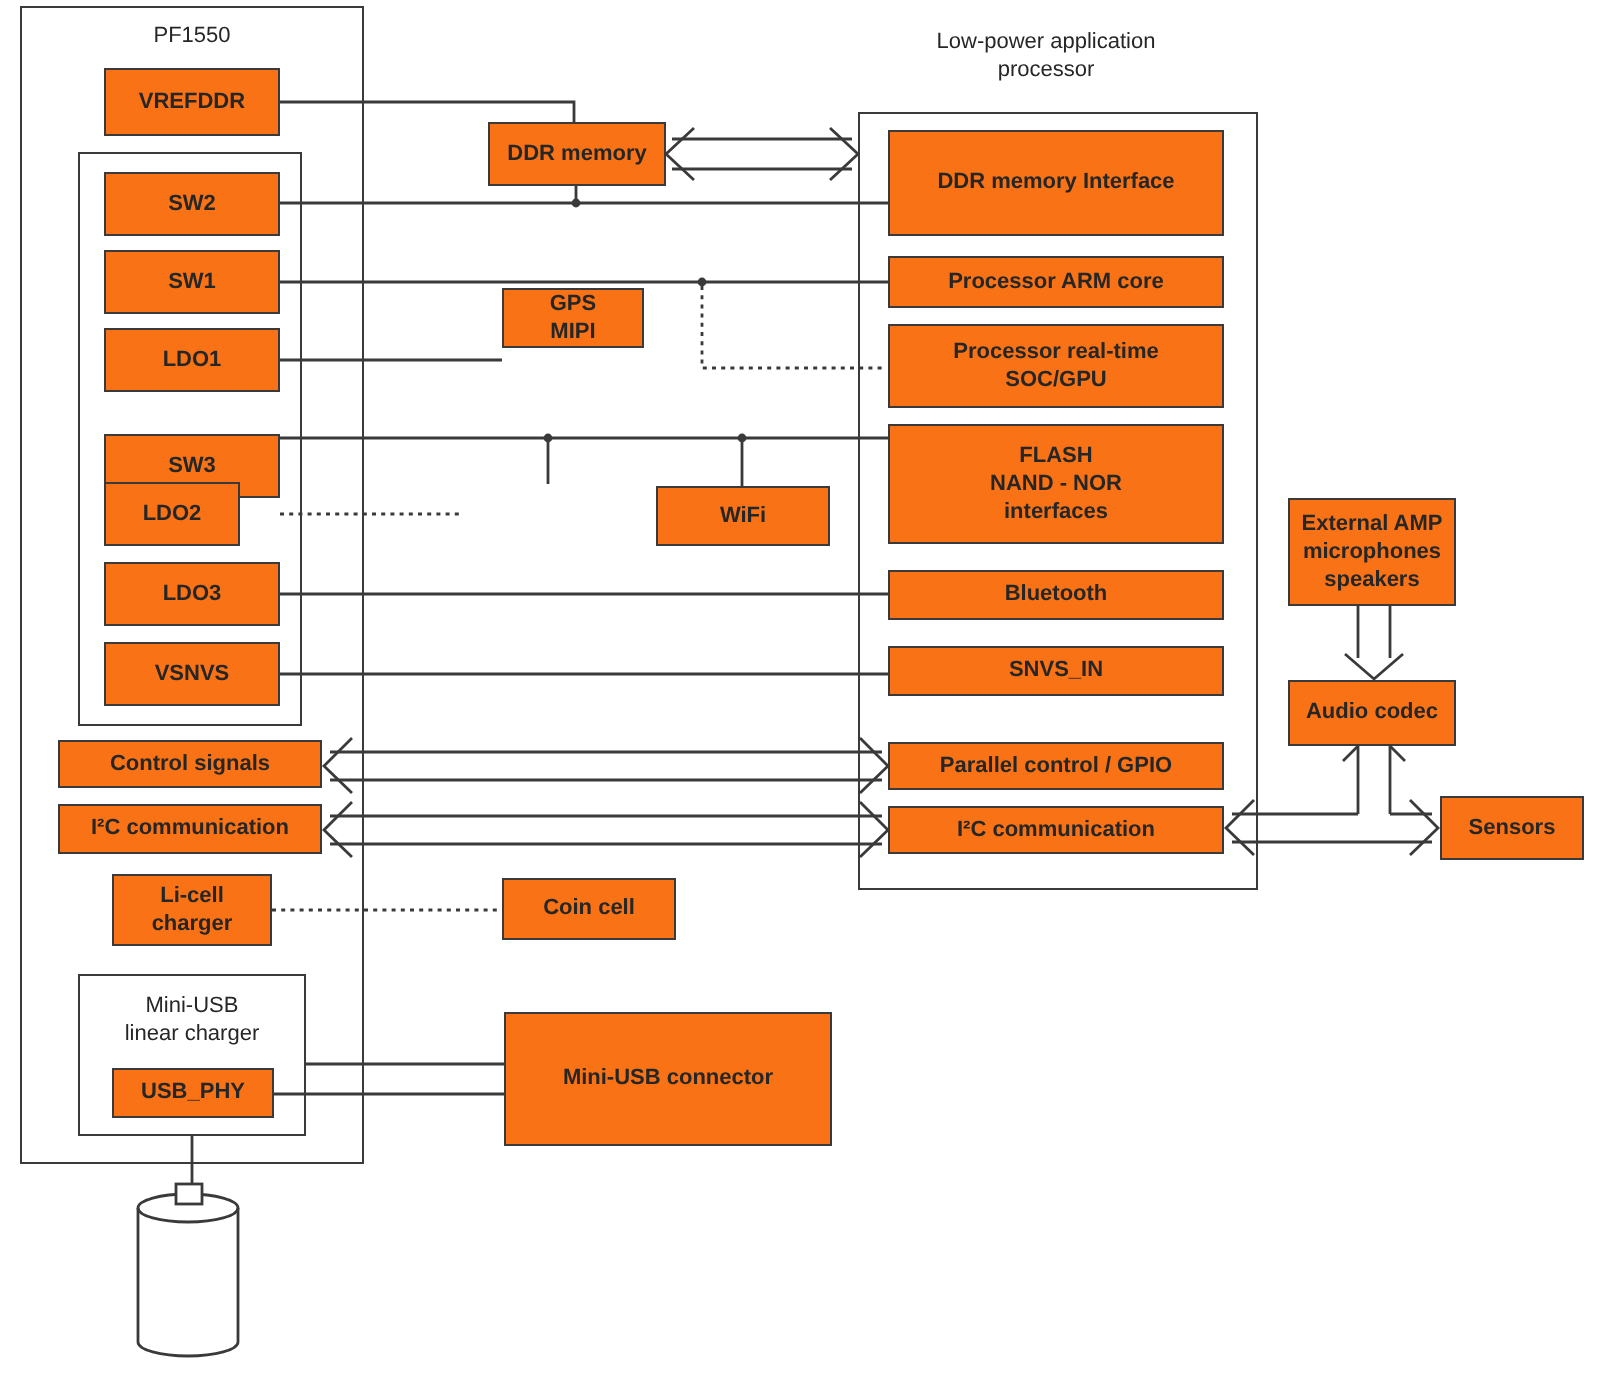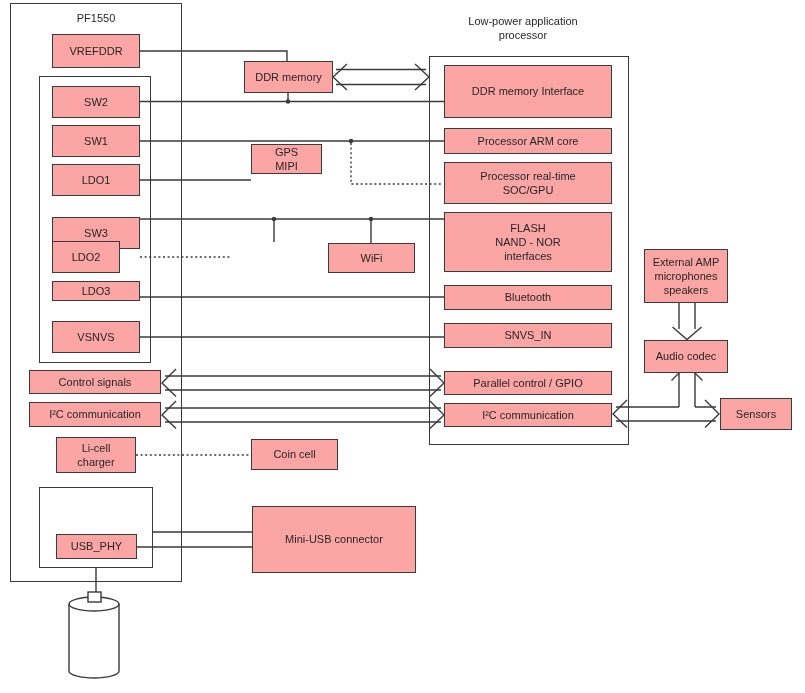--- a/index.html
+++ b/index.html
@@ -4,23 +4,23 @@
 <title></title>
 <style>
   html,body{margin:0;padding:0;background:#ffffff;}
   .canvas{
     position:relative;width:805px;height:693px;background:#ffffff;
     font-family:"Liberation Sans","DejaVu Sans",sans-serif;
     color:#262626;font-size:11px;overflow:hidden;
   }
   .box{
     position:absolute;box-sizing:border-box;
-    border:1.4px solid #3a3a3a;background:#fca5a5;
+    border:1.4px solid #3a3a3a;background:#f97316;
     display:flex;align-items:center;justify-content:center;
-    text-align:center;white-space:pre-line;line-height:1.28;
+    text-align:center;white-space:pre-line;line-height:1.28;font-weight:bold;
   }
   .frame{
     position:absolute;box-sizing:border-box;
     border:1.4px solid #3a3a3a;background:transparent;
   }
   .flabel{
     position:absolute;box-sizing:border-box;background:transparent;
     display:flex;align-items:flex-start;justify-content:center;
     text-align:center;white-space:pre-line;line-height:1.28;
   }
@@ -35,29 +35,31 @@
   <div class="flabel" style="left:10px;top:11px;width:172px;height:16px">PF1550</div>
 
   <div class="frame" style="left:39px;top:76px;width:112px;height:287px"></div>
 
   <div class="box" style="left:52px;top:34px;width:88px;height:34px">VREFDDR</div>
   <div class="box" style="left:52px;top:86px;width:88px;height:32px">SW2</div>
   <div class="box" style="left:52px;top:125px;width:88px;height:32px">SW1</div>
   <div class="box" style="left:52px;top:164px;width:88px;height:32px">LDO1</div>
   <div class="box" style="left:52px;top:217px;width:88px;height:32px">SW3</div>
   <div class="box" style="left:52px;top:241px;width:68px;height:32px">LDO2</div>
-  <div class="box" style="left:52px;top:281px;width:88px;height:20px">LDO3</div>
+  <div class="box" style="left:52px;top:281px;width:88px;height:32px">LDO3</div>
   <div class="box" style="left:52px;top:321px;width:88px;height:32px">VSNVS</div>
 
   <div class="box" style="left:29px;top:370px;width:132px;height:24px">Control signals</div>
   <div class="box" style="left:29px;top:402px;width:132px;height:25px">I²C communication</div>
   <div class="box" style="left:56px;top:437px;width:80px;height:36px">Li-cell
 charger</div>
 
   <div class="frame" style="left:39px;top:487px;width:114px;height:81px"></div>
+  <div class="flabel" style="left:39px;top:496px;width:114px;height:30px">Mini-USB
+linear charger</div>
   <div class="box" style="left:56px;top:534px;width:81px;height:25px">USB_PHY</div>
 
   <div class="box" style="left:244px;top:61px;width:89px;height:32px">DDR memory</div>
   <div class="box" style="left:251px;top:144px;width:71px;height:30px">GPS
 MIPI</div>
   <div class="box" style="left:328px;top:243px;width:87px;height:30px">WiFi</div>
   <div class="box" style="left:251px;top:439px;width:87px;height:31px">Coin cell</div>
   <div class="box" style="left:252px;top:506px;width:164px;height:67px">Mini-USB connector</div>
 
   <div class="flabel" style="left:423px;top:14px;width:200px;height:32px">Low-power application

